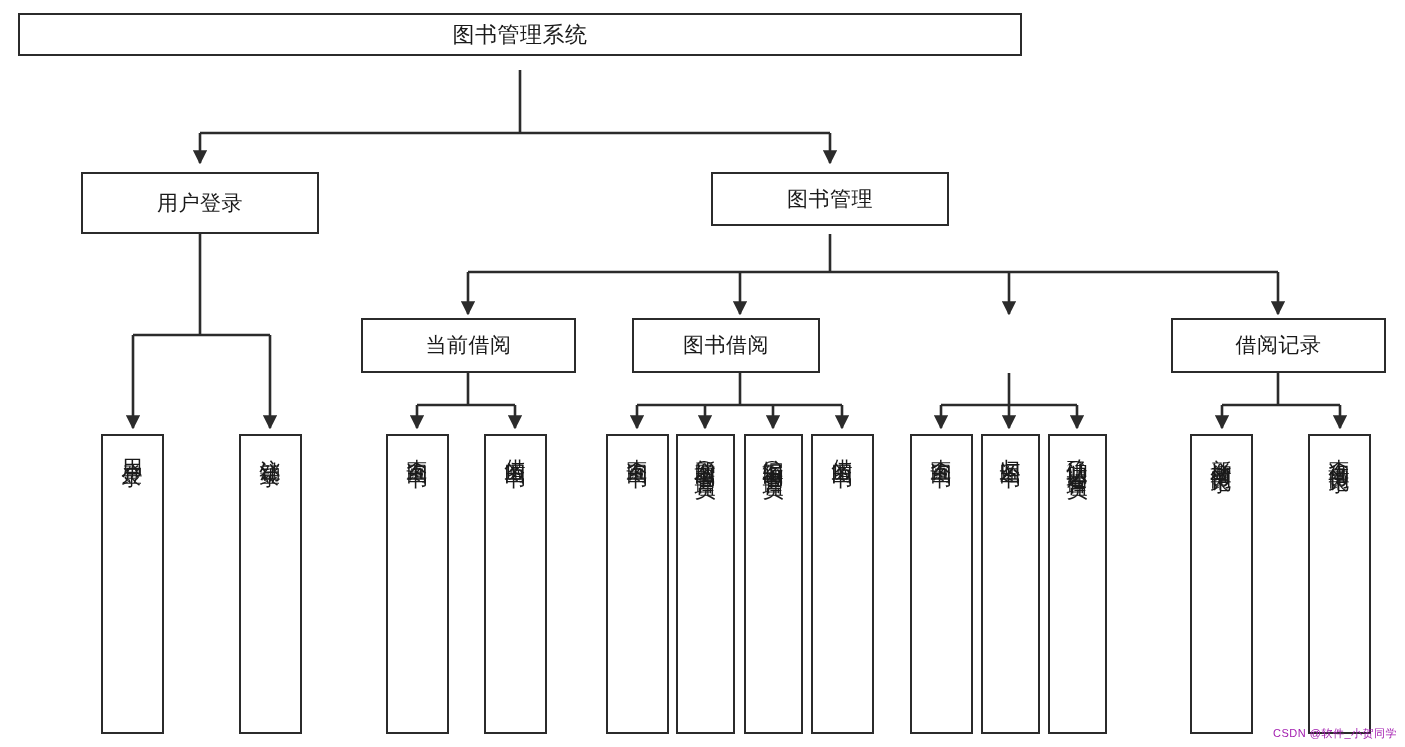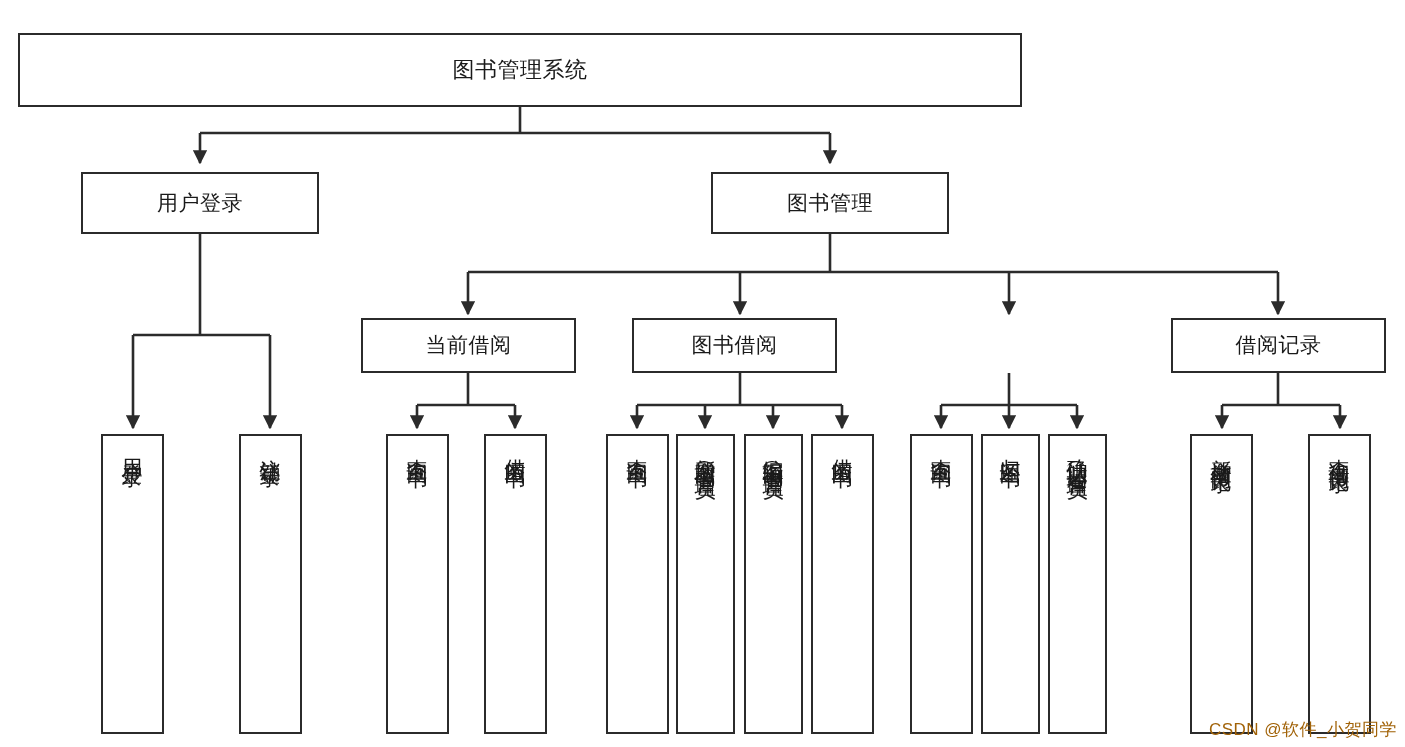--- a/index.html
+++ b/index.html
@@ -60,22 +60,22 @@
     -webkit-writing-mode: vertical-rl;
     font-size: 21px;
     line-height: 1.0;
     letter-spacing: 3px;
     white-space: nowrap;
   }
   .watermark {
     position: absolute;
     right: 8px;
     bottom: 6px;
-    font-size: 17px;
-    color: #a16207;
+    font-size: 11px;
+    color: #a21caf;
     white-space: nowrap;
     z-index: 6;
     letter-spacing: 0.5px;
   }
 </style>
 </head>
 <body>
 
 <div id="canvas">
 
@@ -122,35 +122,35 @@
       <path d="M 1009 405 L 1009 428" marker-end="url(#arrow)"></path>
       <path d="M 1077 405 L 1077 428" marker-end="url(#arrow)"></path>
 
       <path d="M 1278 373 L 1278 405"></path>
       <path d="M 1222 405 L 1340 405"></path>
       <path d="M 1222 405 L 1222 428" marker-end="url(#arrow)"></path>
       <path d="M 1340 405 L 1340 428" marker-end="url(#arrow)"></path>
     </g>
   </svg>
 
-  <div class="node horiz root" style="left:18px; top:13px; width:1004px; height:74px;margin-top:20px;">
+  <div class="node horiz root" style="left:18px; top:13px; width:1004px; height:43px;">
     <span class="label">图书管理系统</span>
   </div>
 
   <div class="node horiz" style="left:81px; top:172px; width:238px; height:62px;">
     <span class="label">用户登录</span>
   </div>
-  <div class="node horiz" style="left:711px; top:172px; width:238px; height:62px;">
+  <div class="node horiz" style="left:711px; top:172px; width:238px; height:54px;">
     <span class="label">图书管理</span>
   </div>
 
   <div class="node horiz" style="left:361px; top:318px; width:215px; height:55px;">
     <span class="label">当前借阅</span>
   </div>
-  <div class="node horiz" style="left:632px; top:318px; width:205px; height:55px;">
+  <div class="node horiz" style="left:632px; top:318px; width:188px; height:55px;">
     <span class="label">图书借阅</span>
   </div>
   <div class="node horiz" style="left:1171px; top:318px; width:215px; height:55px;">
     <span class="label">借阅记录</span>
   </div>
 
   <div class="node vert" style="left:101px; top:434px; width:63px; height:300px;">
     <span class="label">用户登录</span>
   </div>
   <div class="node vert" style="left:239px; top:434px; width:63px; height:300px;">

